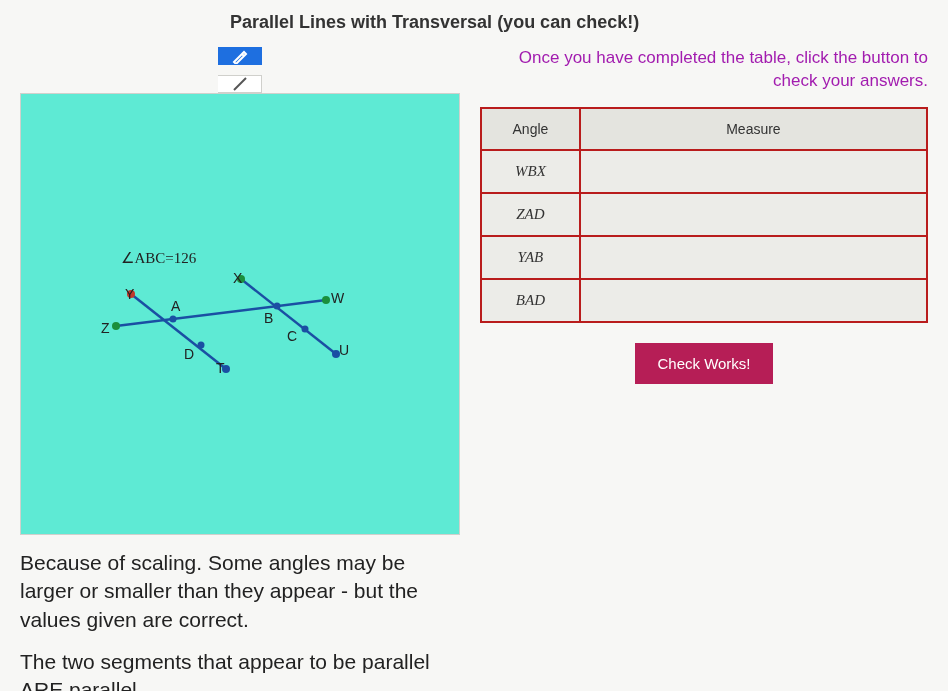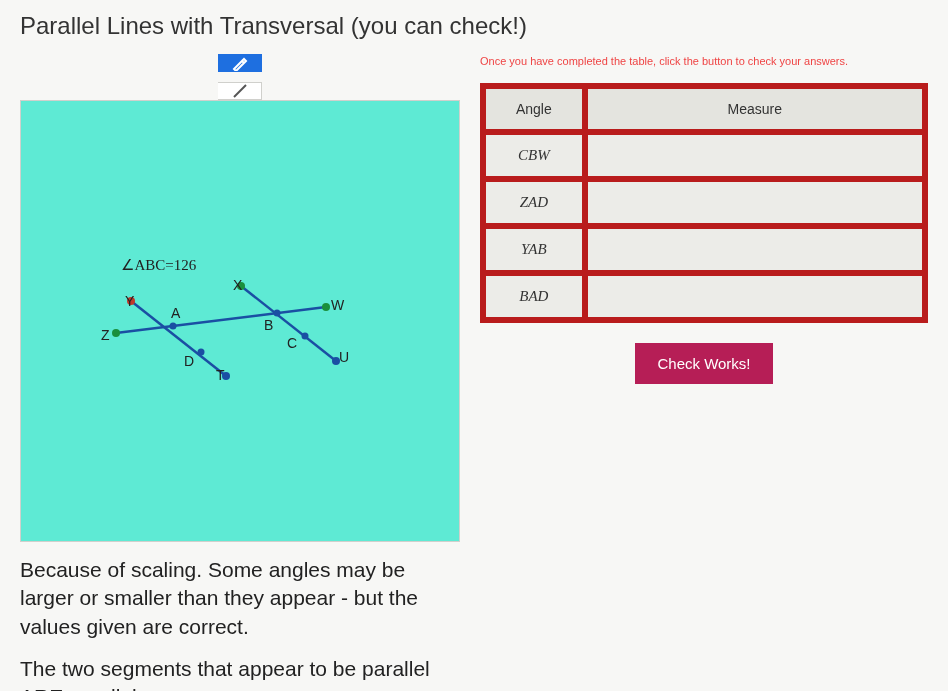--- a/index.html
+++ b/index.html
@@ -7,23 +7,24 @@
     font-family: Arial, Helvetica, sans-serif;
     background: #f7f7f5;
     width: 948px;
     height: 691px;
     padding: 12px 20px;
     color: #222;
     position: relative;
     overflow: hidden;
   }
   .title {
-    font-size: 24px;
-    font-weight: 400;
+    font-size: 18px;
+    font-weight: 700;
     text-align: left;
+    margin-left: 210px;
     margin-bottom: 14px;
     color: #333;
   }
   .row { display: flex; gap: 20px; }
   .left-col { width: 440px; flex: none; }
   .right-col { flex: 1; }
   .toolbar {
     display: flex;
     align-items: center;
     height: 40px;
@@ -63,32 +64,33 @@
     border:1px solid #d0d0cc;
     position: relative;
   }
   .footnote {
     margin-top: 14px;
     font-size: 21px;
     line-height: 1.35;
     color:#222;
   }
   .instruction {
-    font-size: 11px;
-    color:#ef4444;
+    font-size: 17px;
+    color:#a21caf;
     margin-bottom: 14px;
     line-height:1.35;
+    text-align:right;
   }
   table.angle-tbl {
     width: 100%;
     border-collapse: collapse;
     background:#ecece8;
   }
   table.angle-tbl th, table.angle-tbl td {
-    border:6px solid #b91c1c;
+    border:2px solid #b91c1c;
     padding: 12px 10px;
     font-size: 14px;
     text-align: center;
     color:#333;
   }
   table.angle-tbl th { font-weight:400; background:#e4e4df; }
   table.angle-tbl td.name { font-style: italic; font-family: "Times New Roman", serif; font-size:15px; }
   .ans-input {
     width:100%; height:100%; border:none; background:transparent;
     text-align:center; font-size:14px; outline:none;
@@ -211,21 +213,21 @@
 
     <table class="angle-tbl">
       <thead>
         <tr>
           <th>Angle</th>
           <th>Measure</th>
         </tr>
       </thead>
       <tbody id="tbody">
           <tr>
-            <td class="name">CBW</td>
+            <td class="name">WBX</td>
             <td class="ans-cell"><input class="ans-input" value="" style=""></td>
           </tr>
           <tr>
             <td class="name">ZAD</td>
             <td class="ans-cell"><input class="ans-input" value="" style=""></td>
           </tr>
           <tr>
             <td class="name">YAB</td>
             <td class="ans-cell"><input class="ans-input" value="" style=""></td>
           </tr>

